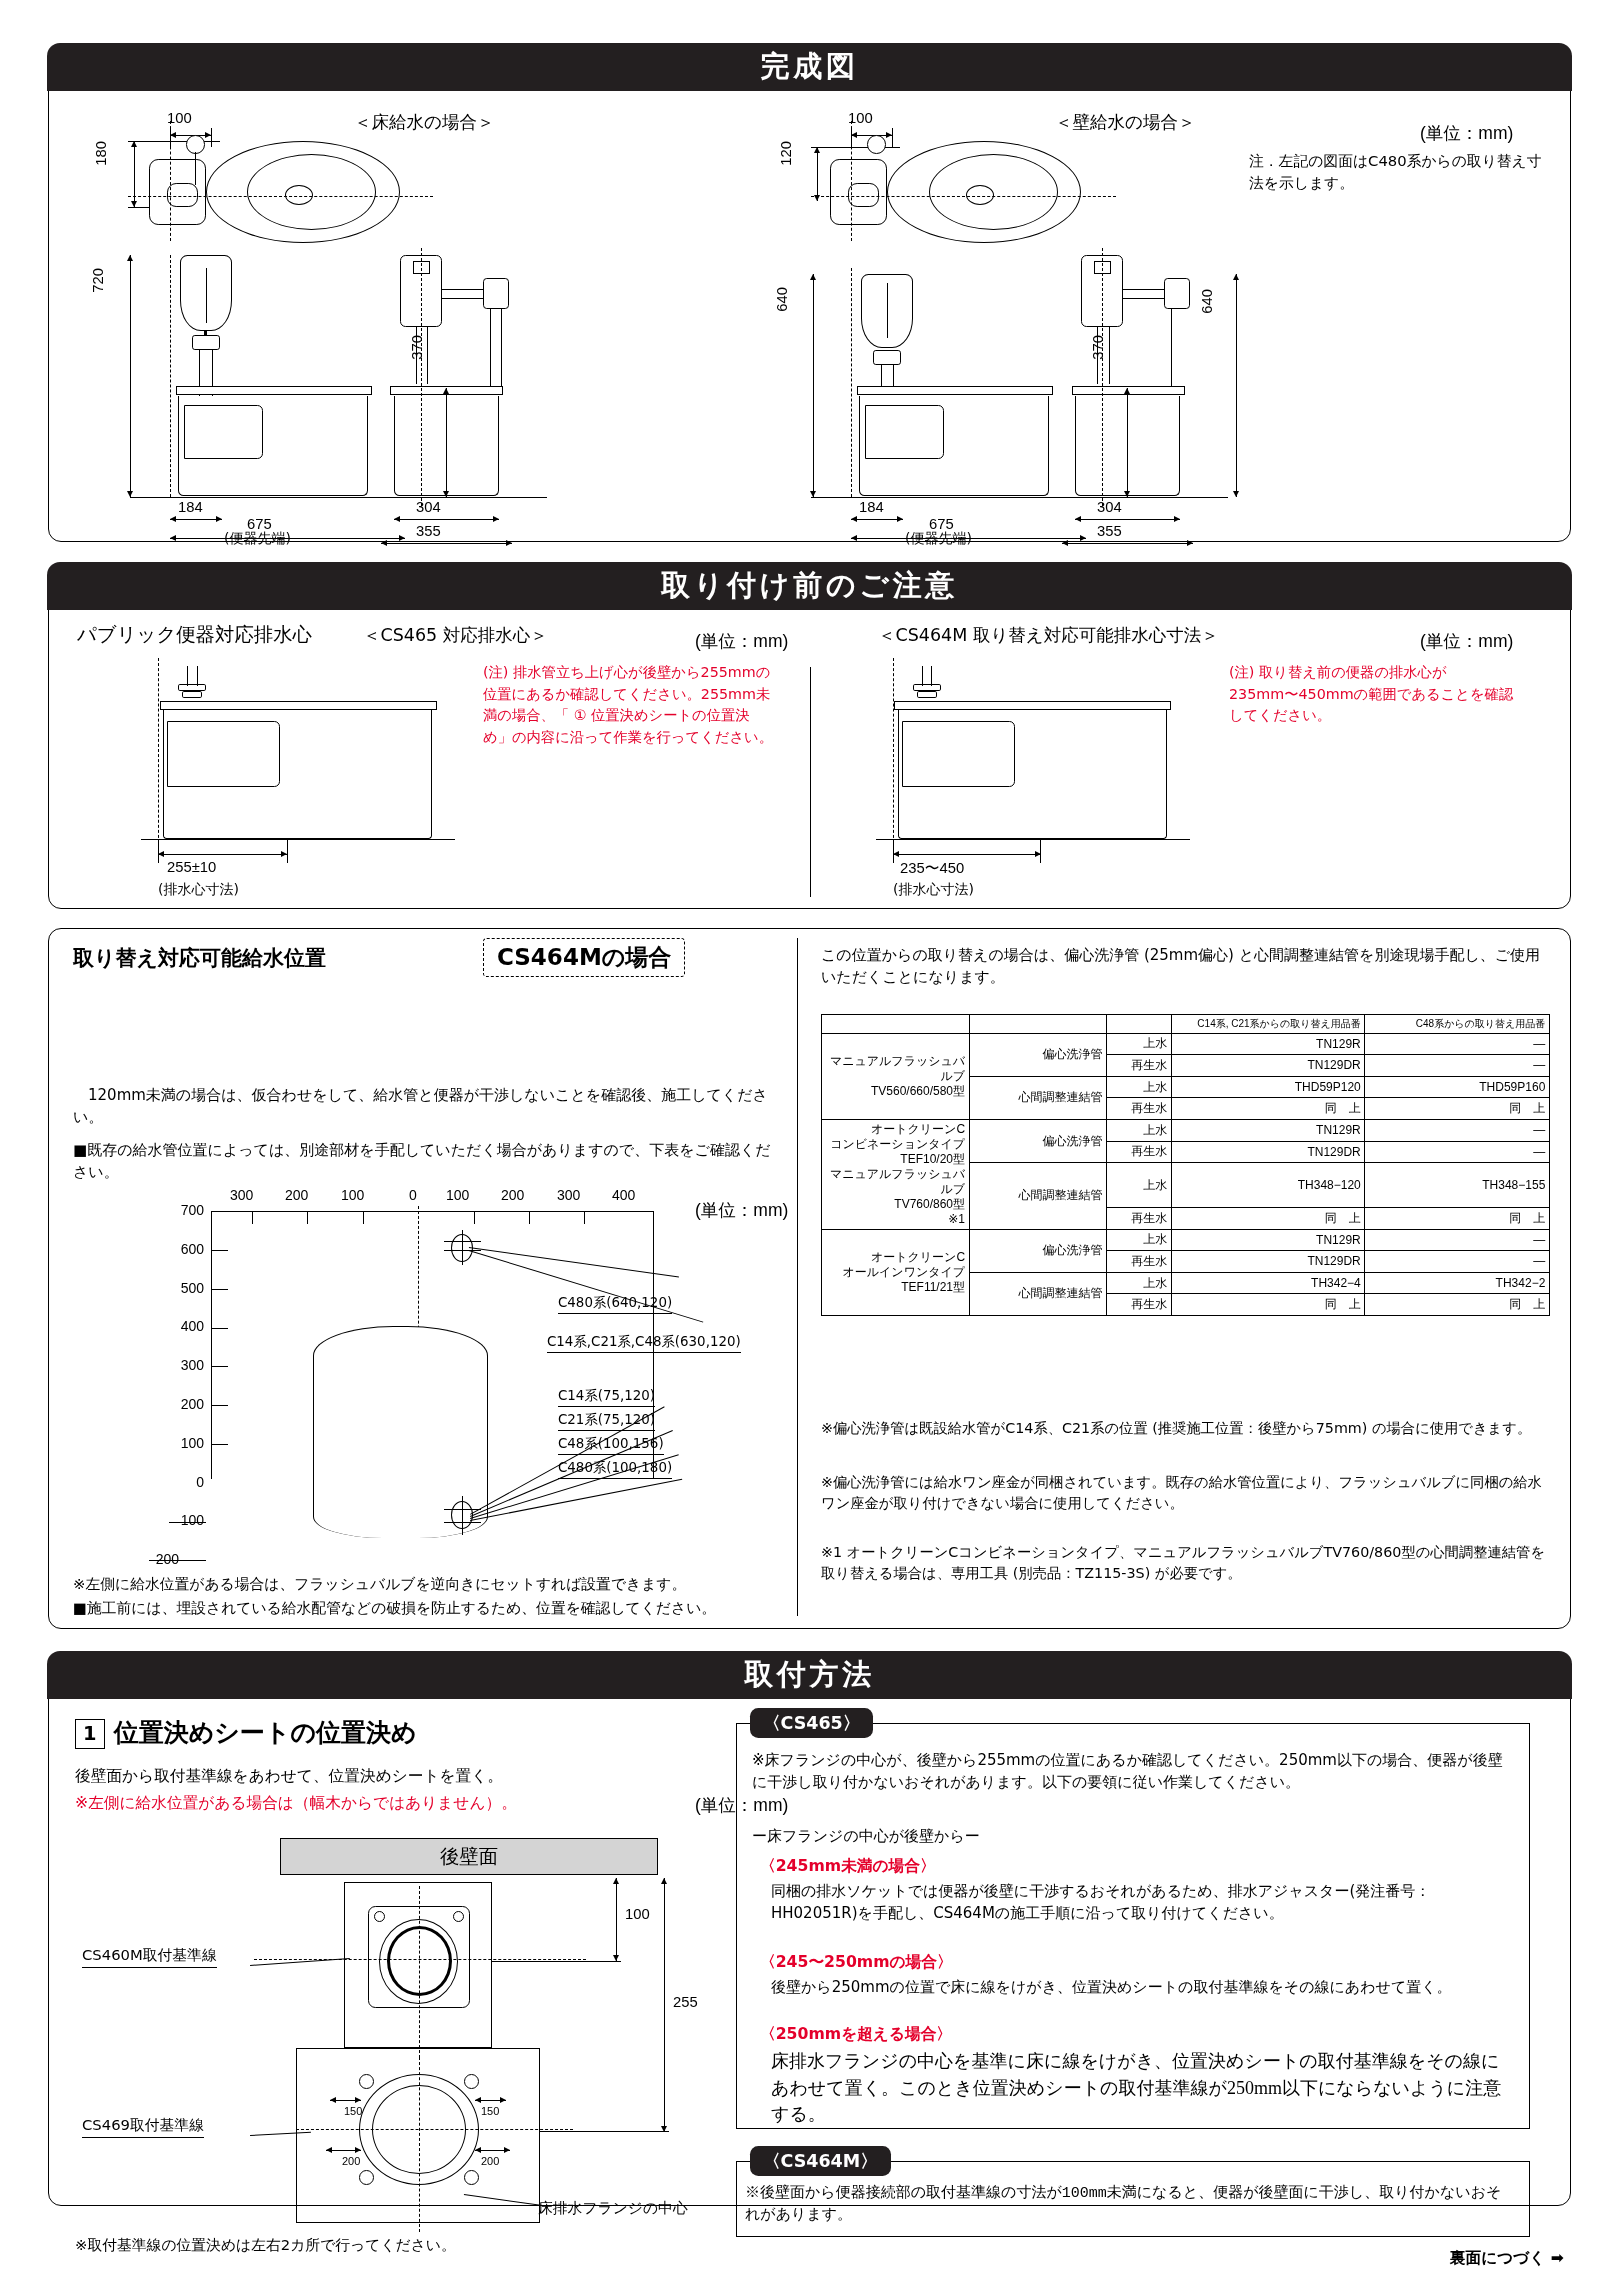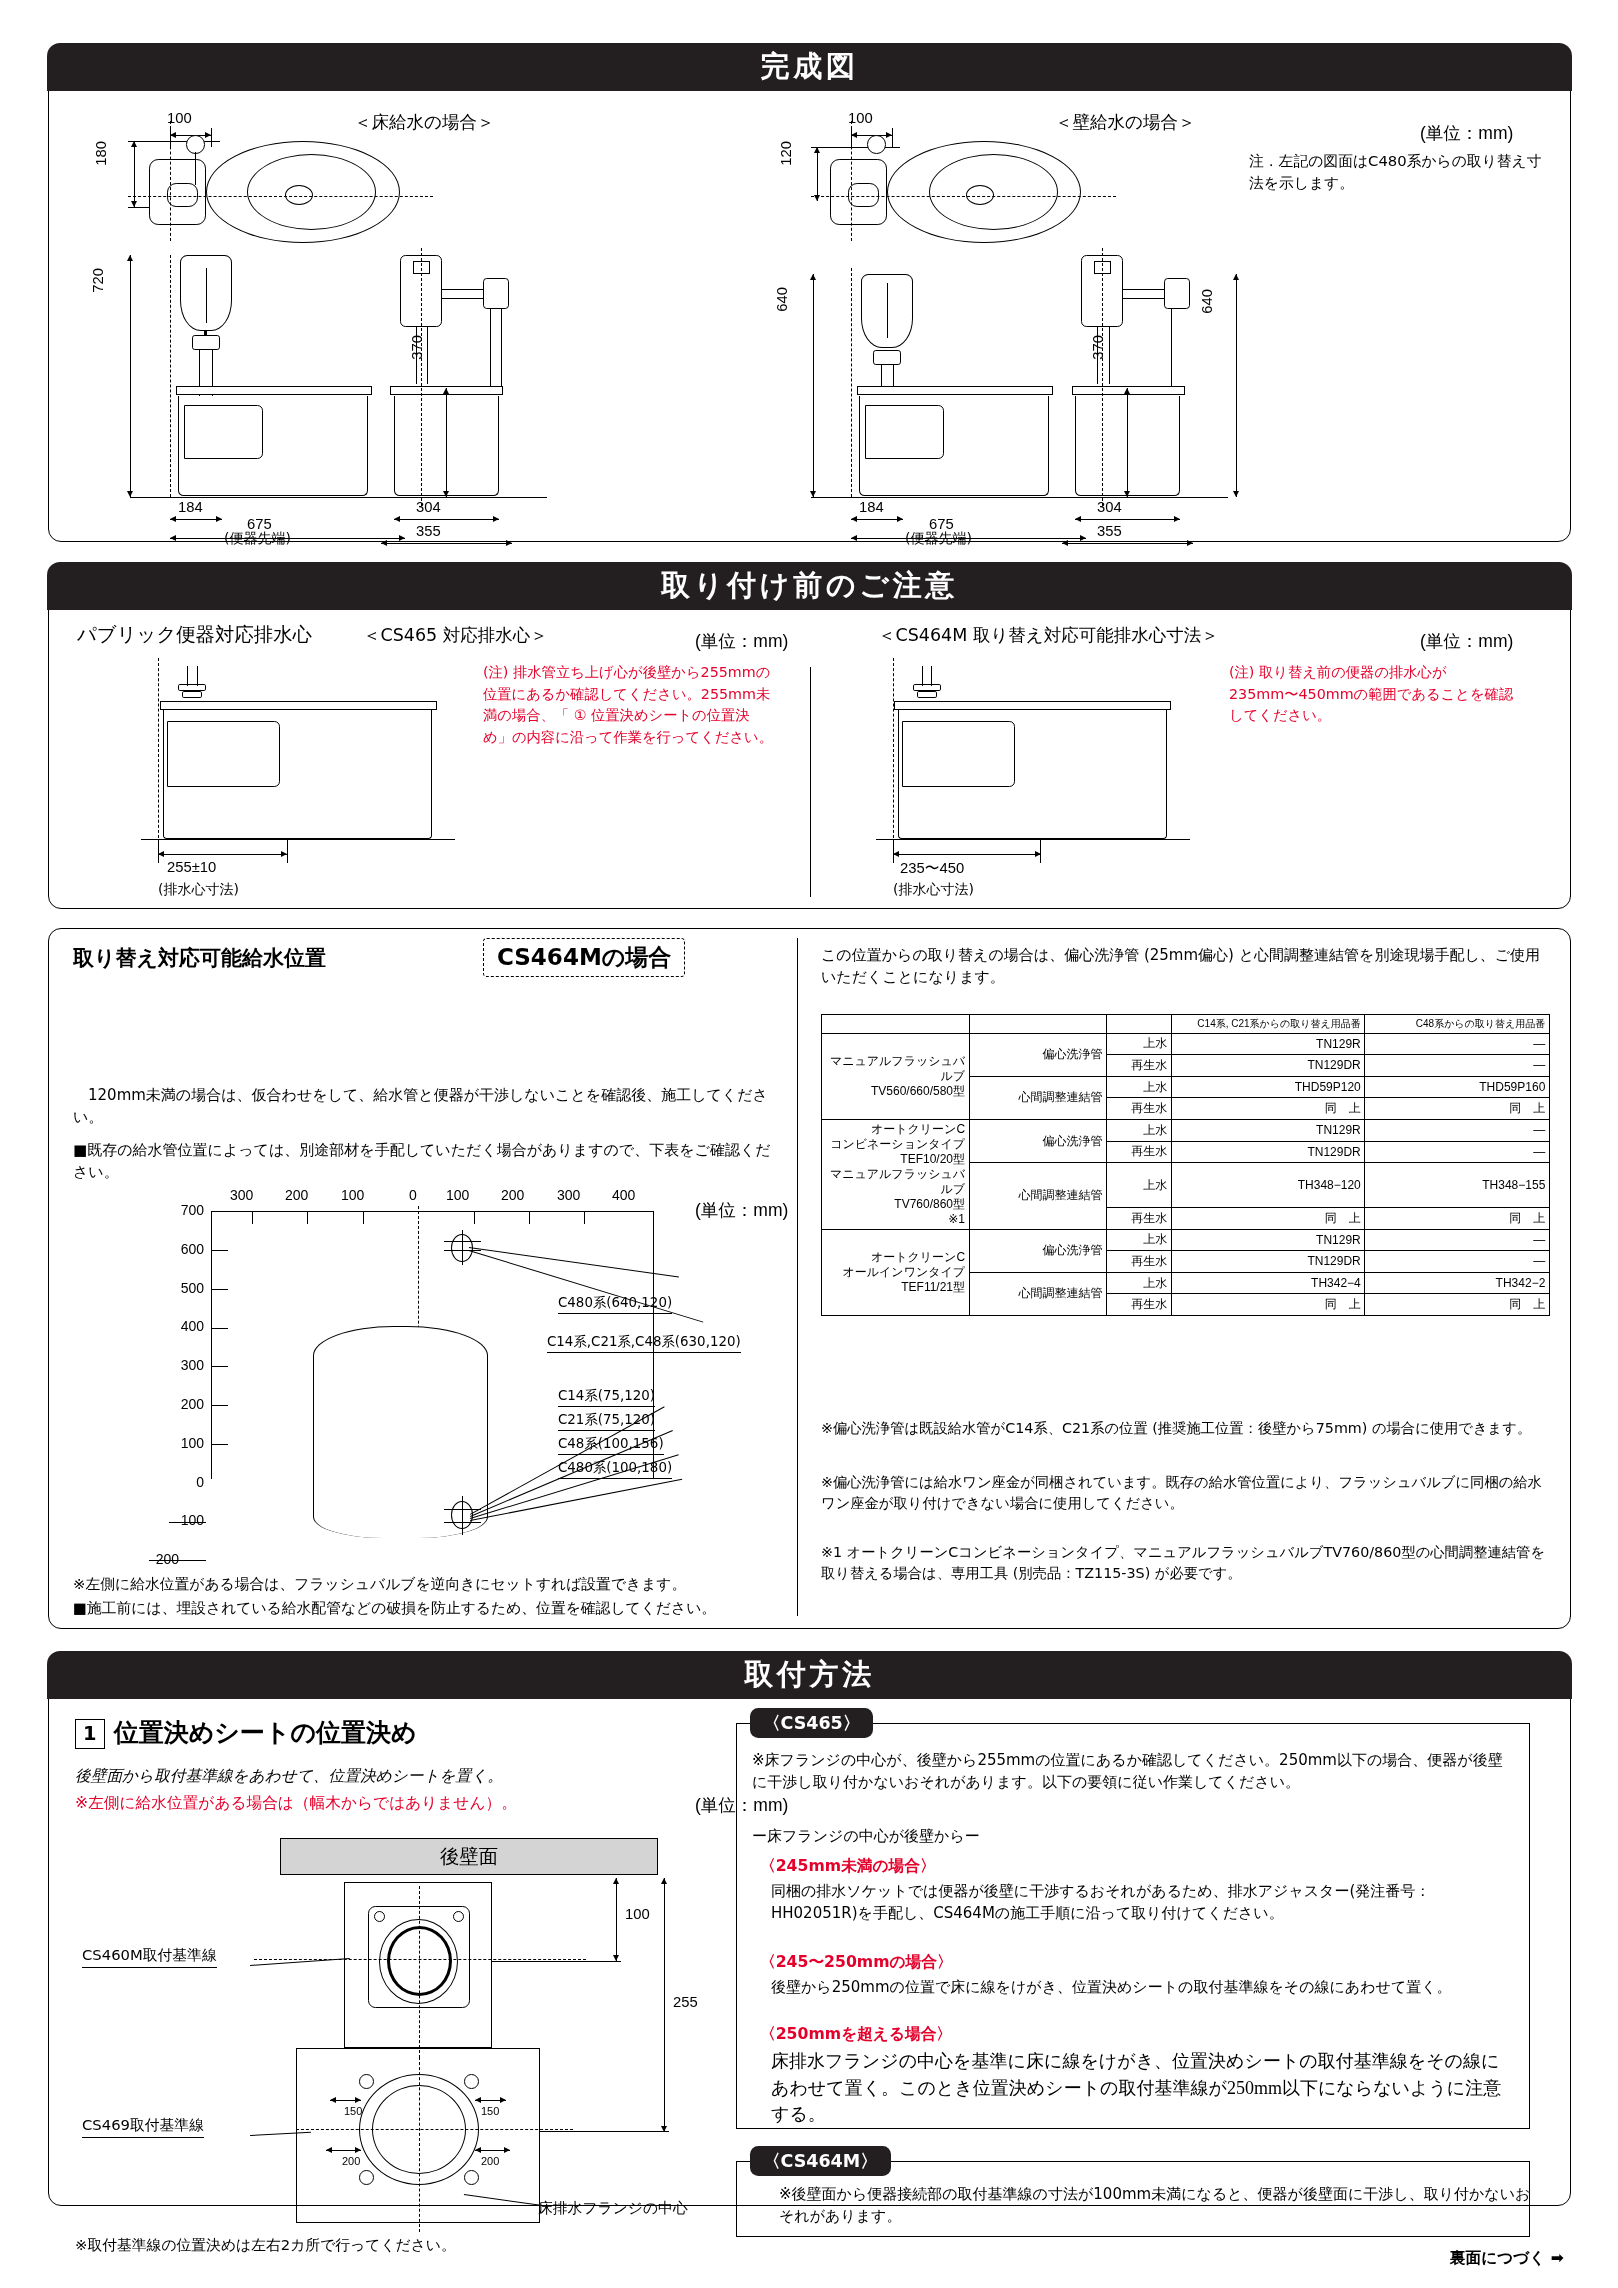--- a/index.html
+++ b/index.html
@@ -524,21 +524,21 @@
   </div>
 
   <div class="section" id="sec4">
     <div class="band">取付方法</div>
     <div class="body">
 
       <div class="step-title jp">
         <span class="step-num">1</span><span>位置決めシートの位置決め</span>
       </div>
 
-      <div class="jp" style="position:absolute; left:26px; top:65px; font-size:15.7px;font-style:italic;">後壁面から取付基準線をあわせて、位置決めシートを置く。</div>
+      <div class="jp" style="position:absolute; left:26px; top:65px; font-size:15.7px;">後壁面から取付基準線をあわせて、位置決めシートを置く。</div>
       <div class="jp red" style="position:absolute; left:26px; top:92px; font-size:15.7px;">※左側に給水位置がある場合は（幅木からではありません）。</div>
       <div class="caption unit" style="left:646px; top:92px;">(単位：mm)</div>
 
       <div>
         <div class="wall" style="left:231px; top:137px; width:378px; height:37px;">後壁面</div>
 
         <div class="panel" style="left:295px; top:181px; width:148px; height:166px;"></div>
         <div class="panel" style="left:247px; top:347px; width:244px; height:175px;"></div>
 
         <div class="rnd" style="left:319px; top:205px; width:102px; height:102px; border-radius:7.4px;"></div>
@@ -597,21 +597,21 @@
         <div class="jp" style="position:absolute; left:722px; top:179px; width:742px; font-size:15px; line-height:1.48;">同梱の排水ソケットでは便器が後壁に干渉するおそれがあるため、排水アジャスター(発注番号：HH02051R)を手配し、CS464Mの施工手順に沿って取り付けてください。</div>
 
         <div class="jp red" style="position:absolute; left:711px; top:251px; font-size:15.7px; font-weight:bold;">〈245〜250mmの場合〉</div>
         <div class="jp" style="position:absolute; left:722px; top:275px; width:742px; font-size:15px; line-height:1.48;">後壁から250mmの位置で床に線をけがき、位置決めシートの取付基準線をその線にあわせて置く。</div>
 
         <div class="jp red" style="position:absolute; left:711px; top:323px; font-size:15.7px; font-weight:bold;">〈250mmを超える場合〉</div>
         <div class="jp" style="position:absolute; left:722px; top:347px; width:742px; font-size:18px; line-height:1.48;font-family:Liberation Serif, serif;">床排水フランジの中心を基準に床に線をけがき、位置決めシートの取付基準線をその線にあわせて置く。このとき位置決めシートの取付基準線が250mm以下にならないように注意する。</div>
 
         <div class="tagbox jp" style="left:701px; top:445px;">〈CS464M〉</div>
         <div class="panel" style="left:687px; top:460px; width:794px; height:76px;"></div>
-        <div class="jp" style="position:absolute; left:730px; top:482px; width:760px; font-size:15px; line-height:1.48;">※後壁面から便器接続部の取付基準線の寸法が100mm未満になると、便器が後壁面に干渉し、取り付かないおそれがあります。</div>
+        <div class="jp" style="position:absolute; left:696px; top:482px; width:760px; font-size:15px; line-height:1.48;font-family:Liberation Mono, monospace;">※後壁面から便器接続部の取付基準線の寸法が100mm未満になると、便器が後壁面に干渉し、取り付かないおそれがあります。</div>
       </div>
 
     </div>
   </div>
 
   <div class="tsuzuku jp">裏面につづく ➡</div>
 
 </div>
 
 

